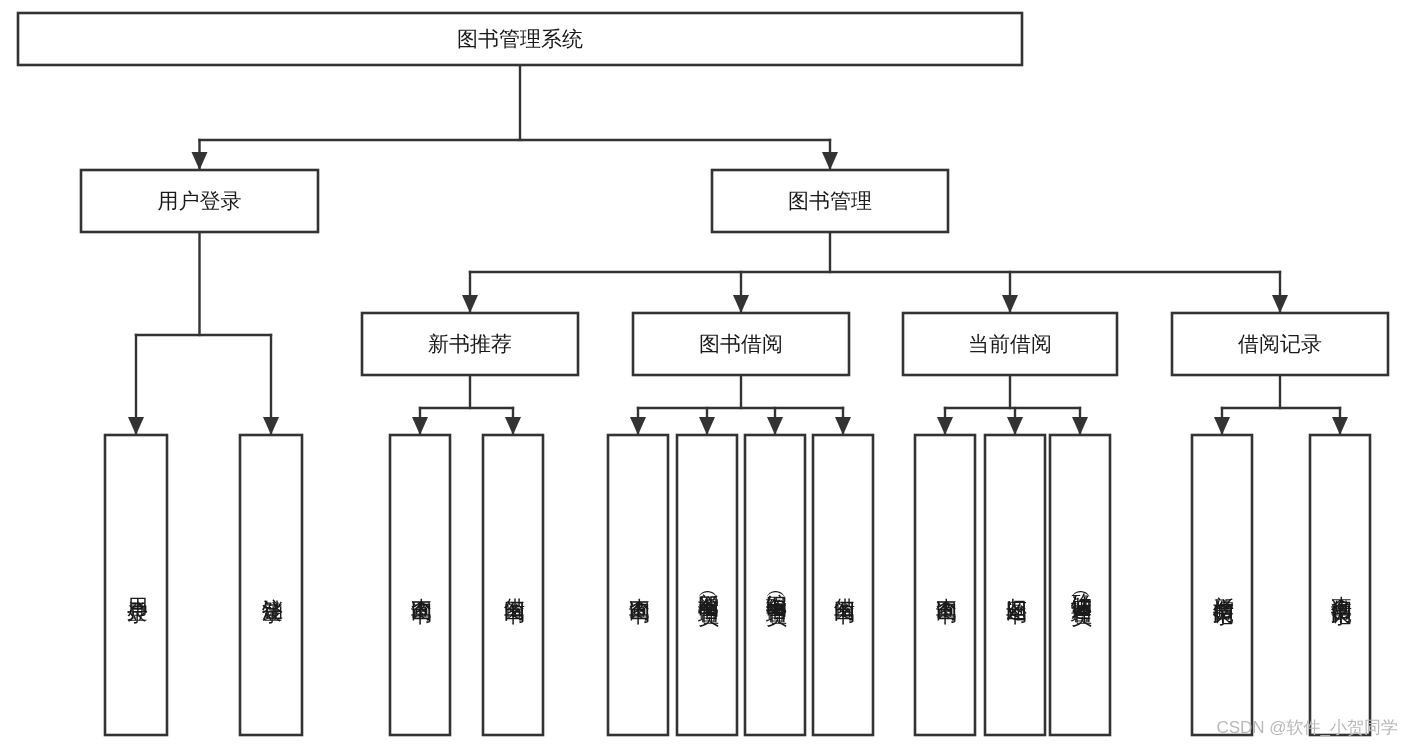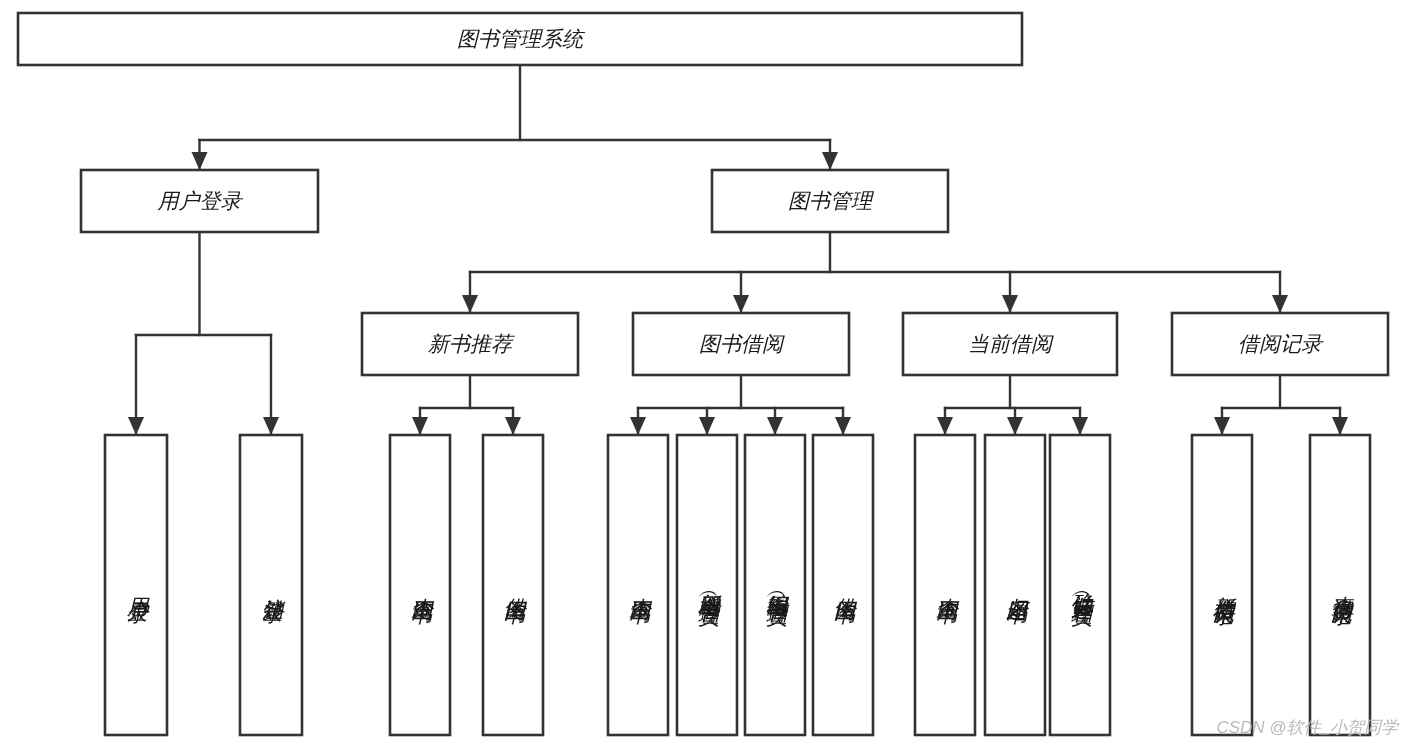--- a/index.html
+++ b/index.html
@@ -12,21 +12,20 @@
     width: 1405px;
     height: 747px;
     font-family: "Liberation Sans", "DejaVu Sans", sans-serif;
     overflow: hidden;
     position: relative;
   }
   #diagram-root {
     position: relative;
     width: 1405px;
     height: 576px;
-    font-style: italic;
   }
   svg#tree-svg {
     position: absolute;
     top: 0;
     left: 0;
     width: 1405px;
     height: 747px;
     display: block;
   }
   .node-box {

